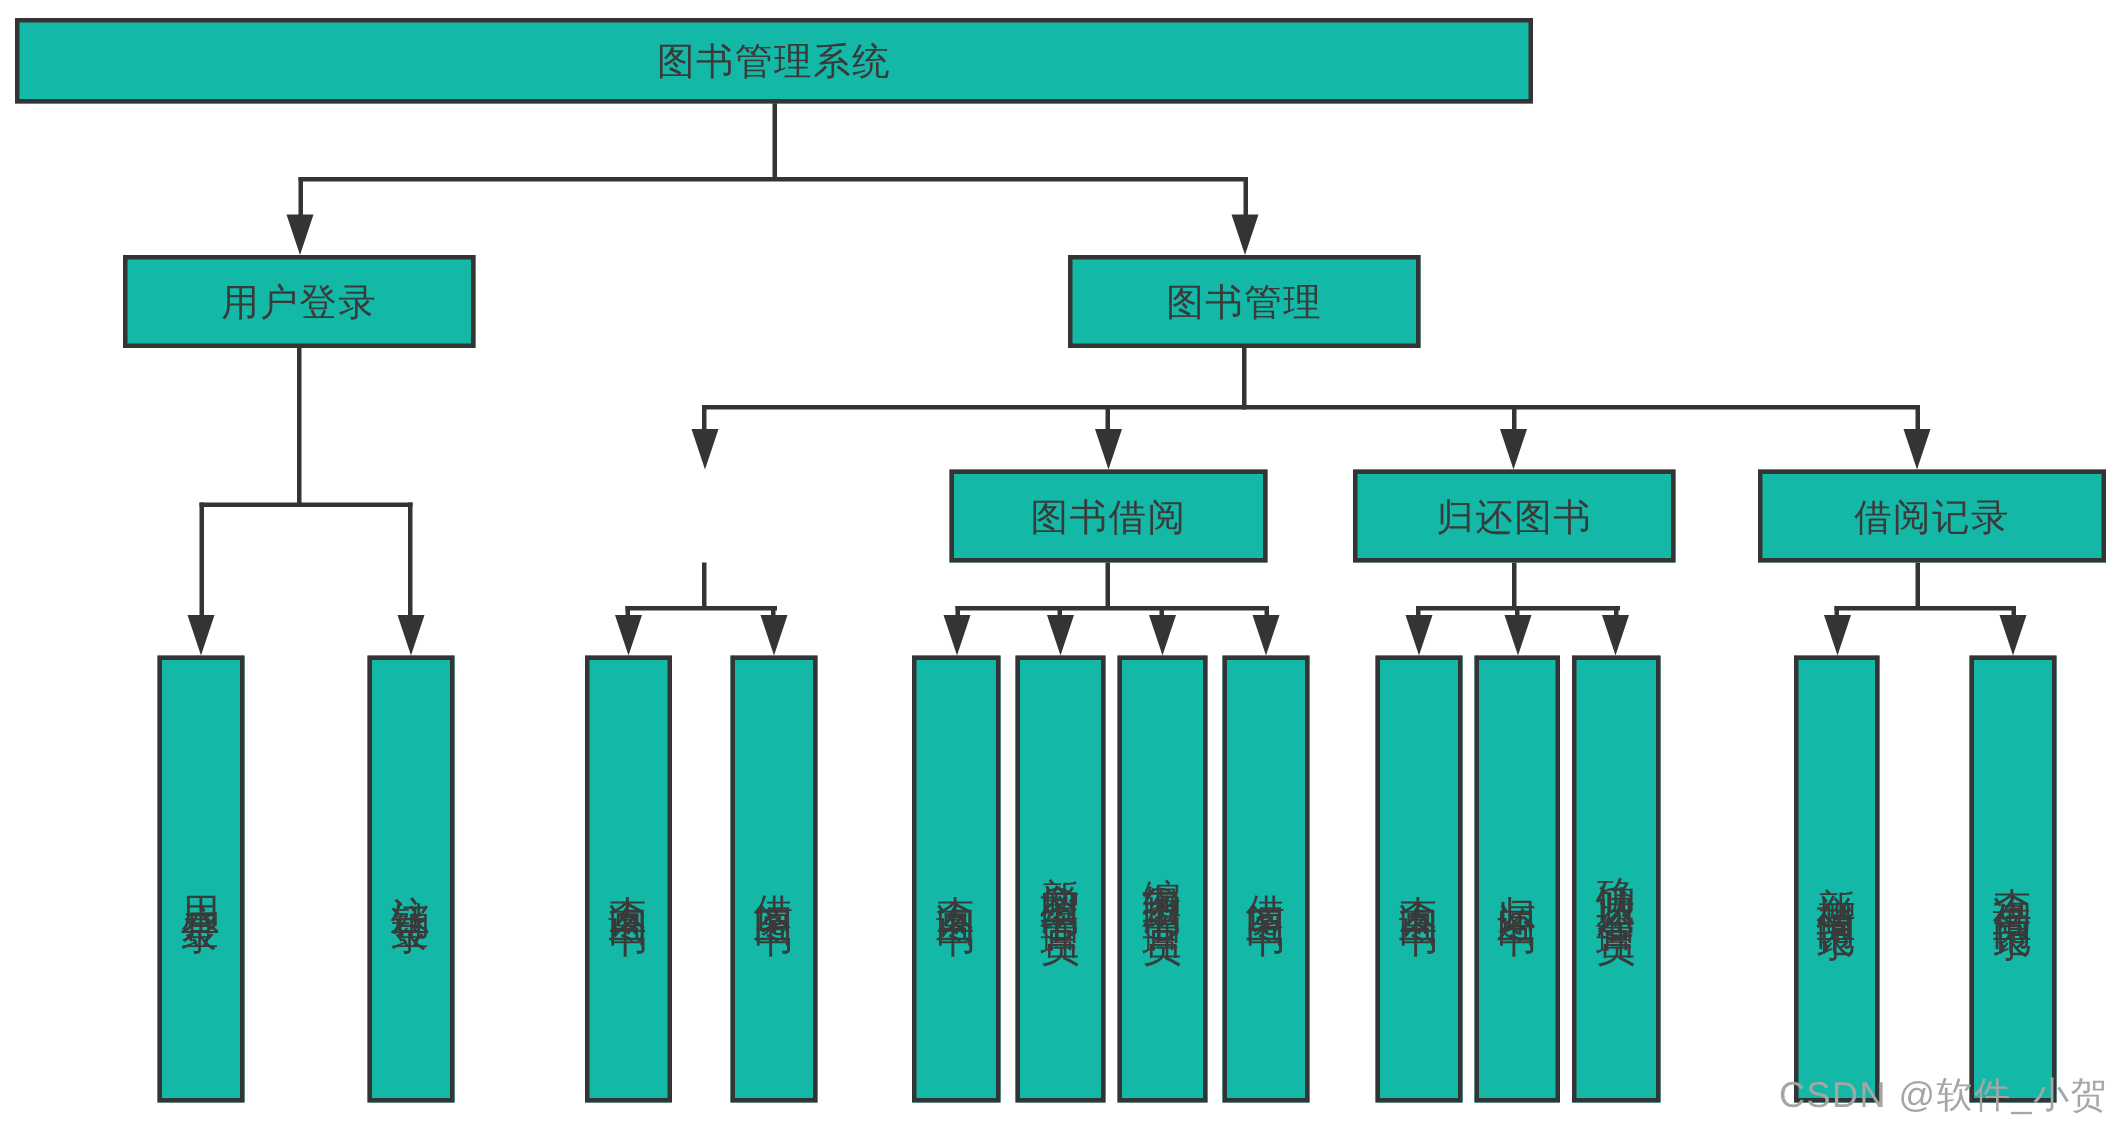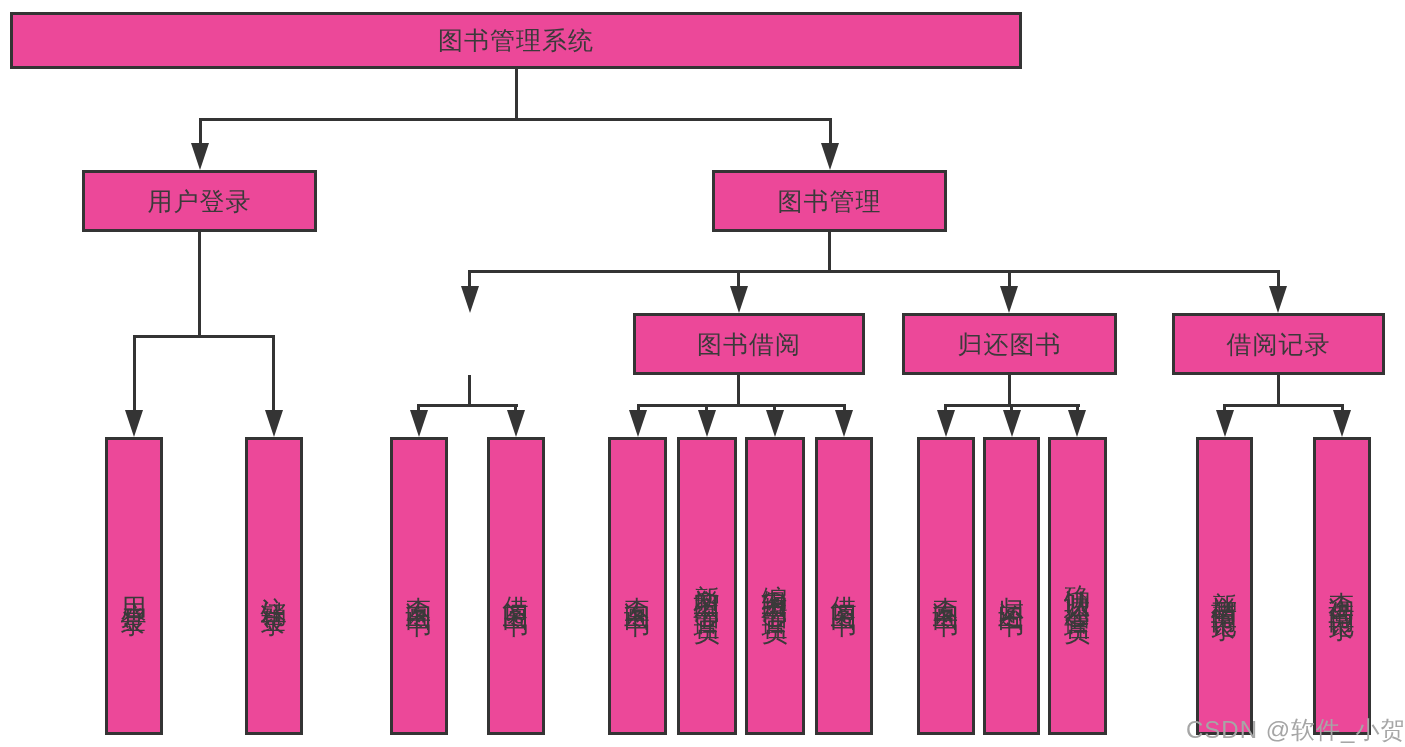--- a/index.html
+++ b/index.html
@@ -1,21 +1,21 @@
 <!DOCTYPE html>
 <html><head>
 <meta charset="utf-8">
 <style>
   html, body { margin:0; padding:0; background:#ffffff; }
   .canvas {
     position:relative; width:1405px; height:747px; background:#ffffff;
     font-family:"Liberation Sans","DejaVu Sans",sans-serif; overflow:hidden;
   }
   .box {
-    position:absolute; box-sizing:border-box; background:#ec4899;
+    position:absolute; box-sizing:border-box; background:#14b8a6;
     border:3px solid #343434; display:flex; align-items:center; justify-content:center;
     z-index:2;
   }
   .hlabel { font-size:25px; color:#3a3a3a; letter-spacing:1px; white-space:nowrap; }
   .vtext {
     writing-mode:vertical-lr; text-orientation:mixed;
     font-size:26px; color:#3a3a3a; letter-spacing:5px; line-height:1;
   }
   .v { position:absolute; width:3px; background:#343434; z-index:1; }
   .h { position:absolute; height:3px; background:#343434; z-index:1; }
@@ -39,27 +39,27 @@
   </div>
 
   <div class="box" style="left:82px;top:170px;width:235px;height:62px">
     <span class="hlabel">用户登录</span>
   </div>
 
   <div class="box" style="left:712px;top:170px;width:235px;height:62px">
     <span class="hlabel">图书管理</span>
   </div>
 
-  <div class="box" style="left:633px;top:313px;width:232px;height:62px">
+  <div class="box" style="left:633px;top:313px;width:212px;height:62px">
     <span class="hlabel">图书借阅</span>
   </div>
   <div class="box" style="left:902px;top:313px;width:215px;height:62px">
     <span class="hlabel">归还图书</span>
   </div>
-  <div class="box" style="left:1172px;top:313px;width:213px;height:62px">
+  <div class="box" style="left:1172px;top:313px;width:232px;height:62px">
     <span class="hlabel">借阅记录</span>
   </div>
 
   <div class="box" style="left:105px;top:437px;width:58px;height:298px">
     <span class="vtext">用户登录</span>
   </div>
   <div class="box" style="left:245px;top:437px;width:58px;height:298px">
     <span class="vtext">注销登录</span>
   </div>
 

